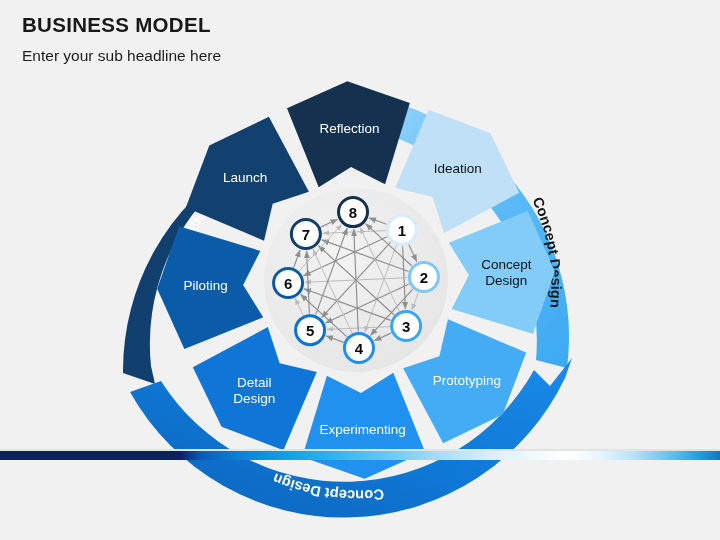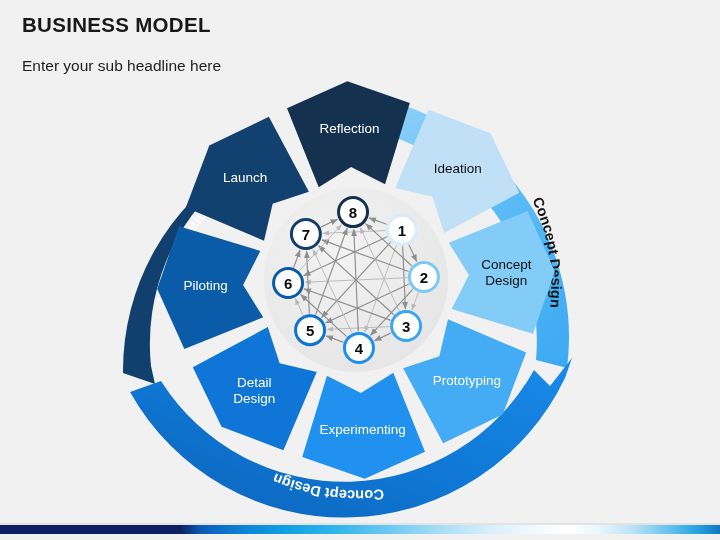--- a/index.html
+++ b/index.html
@@ -2,31 +2,31 @@
 <html><head>
 <meta charset="utf-8">
 <style>
   html,body{margin:0;padding:0;}
   body{
     width:720px;height:540px;
     background:#f1f1f1;
     font-family:"Liberation Sans", sans-serif;
     overflow:hidden;position:relative;
   }
-  #stage{position:absolute;inset:0;width:720px;height:534px;}
+  #stage{position:absolute;inset:0;width:720px;height:460px;}
 
   
   #header{position:absolute;left:22px;top:14px;}
   #title{
     font-size:20.5px;font-weight:bold;color:#181818;
     letter-spacing:.3px;line-height:1.1;margin:0;
   }
   #subtitle{
     font-size:15.5px;color:#1d1d1d;font-weight:normal;
-    margin:20px 0 0 0;line-height:1.1;text-align:right;
+    margin:10px 0 0 0;line-height:1.1;text-align:right;
   }
 
   
   #wheel{position:absolute;left:78px;top:48px;width:560px;height:470px;}
 
   
   #footer-bar{
     position:absolute;left:0;bottom:0;width:720px;height:9px;
     background:linear-gradient(to right,
       #0d2060 0%, #0d2060 25%,

